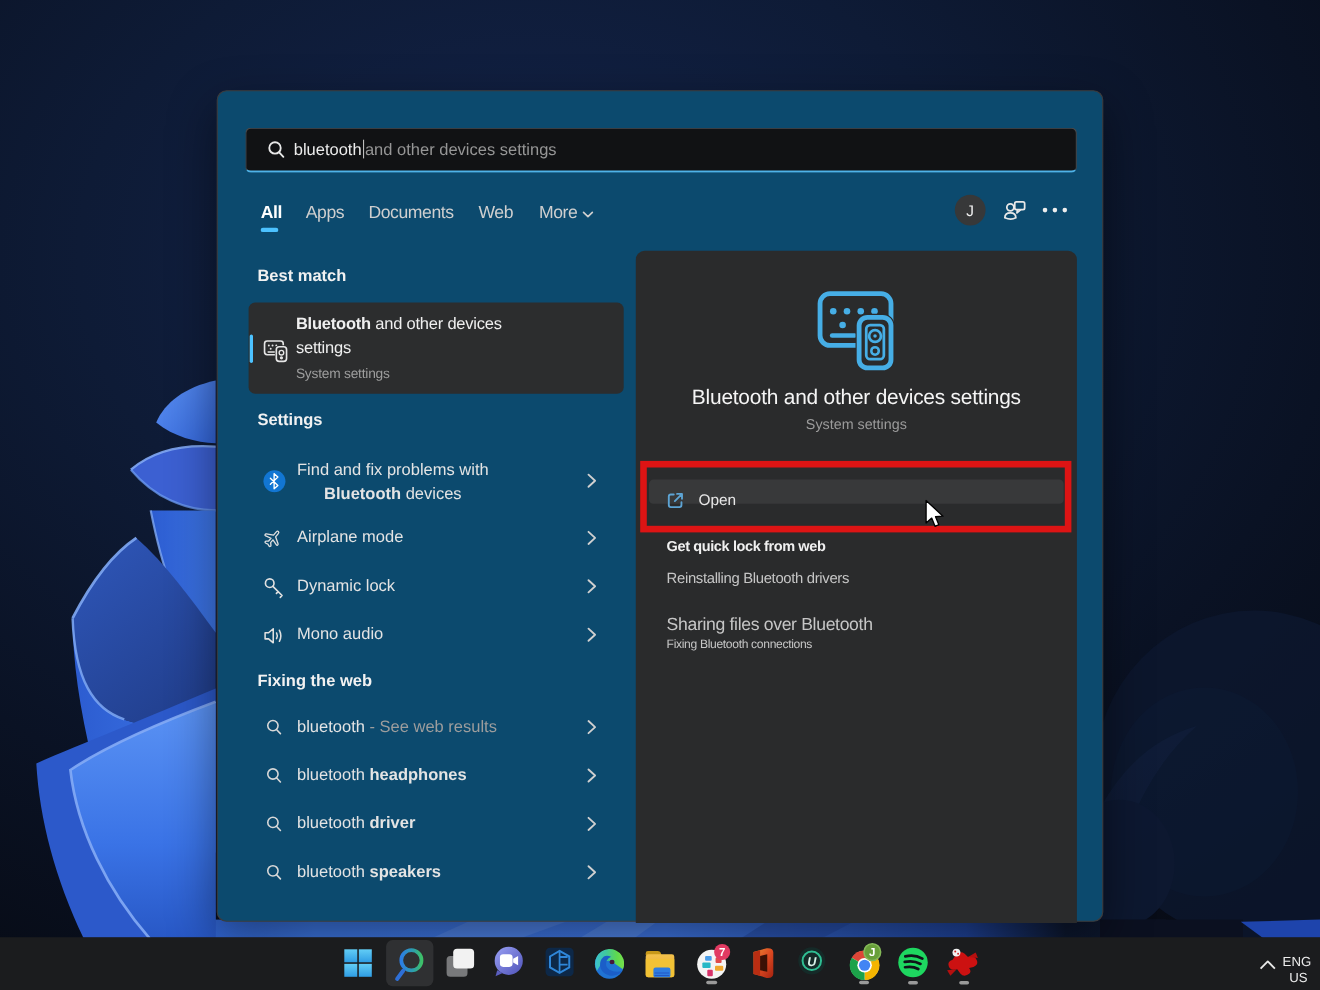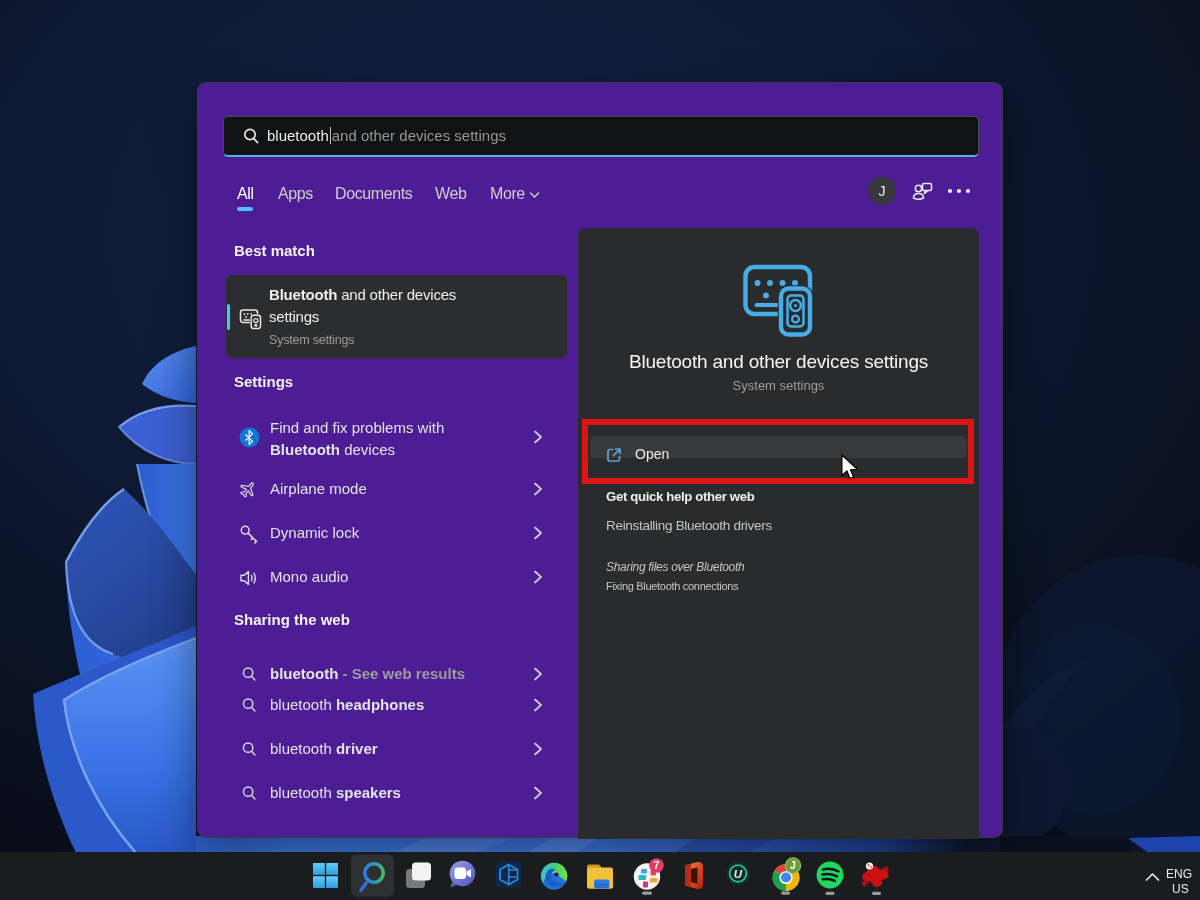--- a/index.html
+++ b/index.html
@@ -1,40 +1,40 @@
 <!DOCTYPE html>
 <html><head><meta charset="utf-8">
 <style>
 html,body{margin:0;padding:0;width:1200px;height:900px;overflow:hidden;background:#0b1322;
 font-family:"Liberation Sans",sans-serif;}
 #stage{position:relative;width:1200px;height:900px;overflow:hidden;}
 .abs{position:absolute;}
 
 #wall{position:absolute;left:0;top:0;width:1200px;height:900px;}
 
-#panel{position:absolute;left:197px;top:82px;width:806px;height:756px;background:#4c1d95;
+#panel{position:absolute;left:197px;top:82px;width:806px;height:756px;background:#0c4a6e;
 border:1px solid #3c3c3e;border-radius:9px;box-sizing:border-box;box-shadow:0 16px 44px rgba(0,0,0,.45);}
 
 #sbox{position:absolute;left:25px;top:33px;width:756px;height:41px;background:#111214;
 border:1px solid #4a4a4c;border-bottom:2px solid #4fb3e8;border-radius:5px;box-sizing:border-box;}
 #sbox .mag{position:absolute;left:17px;top:9px;}
 #stext{position:absolute;left:43px;top:10px;font-size:15px;color:#ececec;white-space:nowrap;}
 #stext .sug{color:#969696;}
 #stext .caret{display:inline-block;width:1px;height:17px;background:#bdbdbd;vertical-align:-3px;margin:0 1px;}
 
 #tabs{position:absolute;left:0;top:96px;width:806px;height:36px;}
 .tab{position:absolute;top:6px;font-size:16px;letter-spacing:-0.4px;color:#cfcfcf;}
-.tab.act{color:#fff;}
+.tab.act{color:#fff;font-weight:bold;}
 #underl{position:absolute;left:39px;top:124px;width:16px;height:3.5px;background:#4cc2ff;border-radius:2px;}
 
 .h1{position:absolute;font-size:15px;font-weight:bold;color:#f2f2f2;}
 #bmcard{position:absolute;left:28px;top:192px;width:341px;height:83px;background:#2c2d2e;border-radius:6px;}
 #bmbar{position:absolute;left:29px;top:221px;width:3px;height:26px;background:#4cc2ff;border-radius:2px;}
 .row{position:absolute;left:28px;width:341px;height:44px;}
-.rtxt{position:absolute;left:44px;top:12px;font-size:15px;color:#e4e4e4;white-space:nowrap;}
+.rtxt{position:absolute;left:44px;top:12px;font-size:15px;color:#e4e4e4;white-space:nowrap;text-align:center;}
 .chev{position:absolute;right:24px;top:14px;}
 .sub{color:#9d9d9d;}
 
 #rpanel{position:absolute;left:380px;top:145px;width:401px;height:611px;background:#2a2b2c;
 border-radius:8px 8px 0 0;}
 
 #taskbar{position:absolute;left:0;top:852px;width:1200px;height:48px;background:#1b1c1e;}
 
 #wm{position:absolute;left:0;top:832px;width:1200px;text-align:center;font-size:23px;
 font-weight:bold;font-style:italic;color:#fff;letter-spacing:.4px;-webkit-text-stroke:0.9px #fff;
@@ -200,22 +200,22 @@
     <div class="row" style="top:473px;">
       <svg class="abs" style="left:12px;top:11px;" width="22" height="22" viewBox="0 0 22 22">
         <path d="M3,8.2 L6.2,8.2 L10.4,4.6 L10.4,17.4 L6.2,13.8 L3,13.8 Z" fill="none" stroke="#e0e0e0" stroke-width="1.4" stroke-linejoin="round"></path>
         <path d="M13.4,8.4 Q14.8,11 13.4,13.6 M16,6 Q18.6,11 16,16" fill="none" stroke="#e0e0e0" stroke-width="1.4" stroke-linecap="round"></path>
       </svg>
       <div class="rtxt">Mono audio</div>
       <svg class="chev" width="10" height="14" viewBox="0 0 10 14">
         <path d="M2,1.5 L8,7 L2,12.5" fill="none" stroke="#d0d0d0" stroke-width="1.7" stroke-linecap="round" stroke-linejoin="round"></path>
       </svg>
     </div>
-    <div class="h1" style="left:36px;top:528px;">Sharing the web</div>
-    <div class="row" style="top:570px;font-weight:bold;">
+    <div class="h1" style="left:36px;top:528px;">Fixing the web</div>
+    <div class="row" style="top:557px;">
       <svg class="abs" style="left:14px;top:12px;" width="18" height="18" viewBox="0 0 20 20">
         <circle cx="9" cy="8.5" r="5.2" fill="none" stroke="#d8d8d8" stroke-width="1.6"></circle>
         <line x1="12.8" y1="12.6" x2="16.6" y2="16.6" stroke="#d8d8d8" stroke-width="1.6" stroke-linecap="round"></line>
       </svg>
       <div class="rtxt">bluetooth <span class="sub">- See web results</span></div>
       <svg class="chev" width="10" height="14" viewBox="0 0 10 14">
         <path d="M2,1.5 L8,7 L2,12.5" fill="none" stroke="#d0d0d0" stroke-width="1.7" stroke-linecap="round" stroke-linejoin="round"></path>
       </svg>
     </div>
     <div class="row" style="top:601px;">
@@ -271,23 +271,23 @@
       <svg class="abs" style="left:16px;top:11px;" width="16" height="16" viewBox="0 0 16 16">
         <path d="M6.5,2.5 L3.8,2.5 Q2,2.5 2,4.3 L2,12.2 Q2,14 3.8,14 L11.7,14 Q13.5,14 13.5,12.2 L13.5,9.5" fill="none" stroke="#5da4d4" stroke-width="1.7" stroke-linecap="round"></path>
         <path d="M9.5,2 L14,2 L14,6.5 M13.6,2.4 L7.5,8.5" fill="none" stroke="#5da4d4" stroke-width="1.7" stroke-linecap="round" stroke-linejoin="round"></path>
       </svg>
       <span class="abs" style="left:45px;top:10px;font-size:14px;color:#e8e8e8;">Open</span>
     </div>
     <div class="abs" style="left:4px;top:191px;width:380px;height:53px;border:6px solid #dd1414;"></div>
     <svg class="abs" style="left:262px;top:226px;" width="20" height="27" viewBox="0 0 20 27">
       <path d="M1.9,1 L1.9,21.5 L7,17 L10,24.5 L13.5,23 L10.5,15.75 L17.25,15.25 Z" fill="#fff" stroke="#000" stroke-width="1.2" stroke-linejoin="round"></path>
     </svg>
-    <div class="abs" style="left:28px;top:261px;font-size:13.2px;font-weight:bold;color:#f0f0f0;letter-spacing:-.35px;">Get quick help other web</div>
+    <div class="abs" style="left:28px;top:261px;font-size:13.2px;font-weight:bold;color:#f0f0f0;letter-spacing:-.35px;">Get quick lock from web</div>
     <div class="abs" style="left:28px;top:290px;font-size:13.5px;color:#c6c6c6;letter-spacing:-.3px;">Reinstalling Bluetooth drivers</div>
-    <div class="abs" style="left:28px;top:332px;font-size:12px;color:#c6c6c6;letter-spacing:-.3px;font-style:italic;">Sharing files over Bluetooth</div>
+    <div class="abs" style="left:28px;top:332px;font-size:16px;color:#c6c6c6;letter-spacing:-.3px;">Sharing files over Bluetooth</div>
     <div class="abs" style="left:28px;top:352px;font-size:11px;color:#c6c6c6;letter-spacing:-.3px;">Fixing Bluetooth connections</div>
   </div>
 </div>
 <div id="taskbar">
 <svg width="1200" height="48" viewBox="0 0 1200 48">
 <defs>
 <linearGradient id="winb" x1="0" y1="0" x2="0" y2="1">
  <stop offset="0%" stop-color="#62cdf6"></stop>
             <stop offset="100%" stop-color="#2f9de4"></stop>
 </linearGradient>

